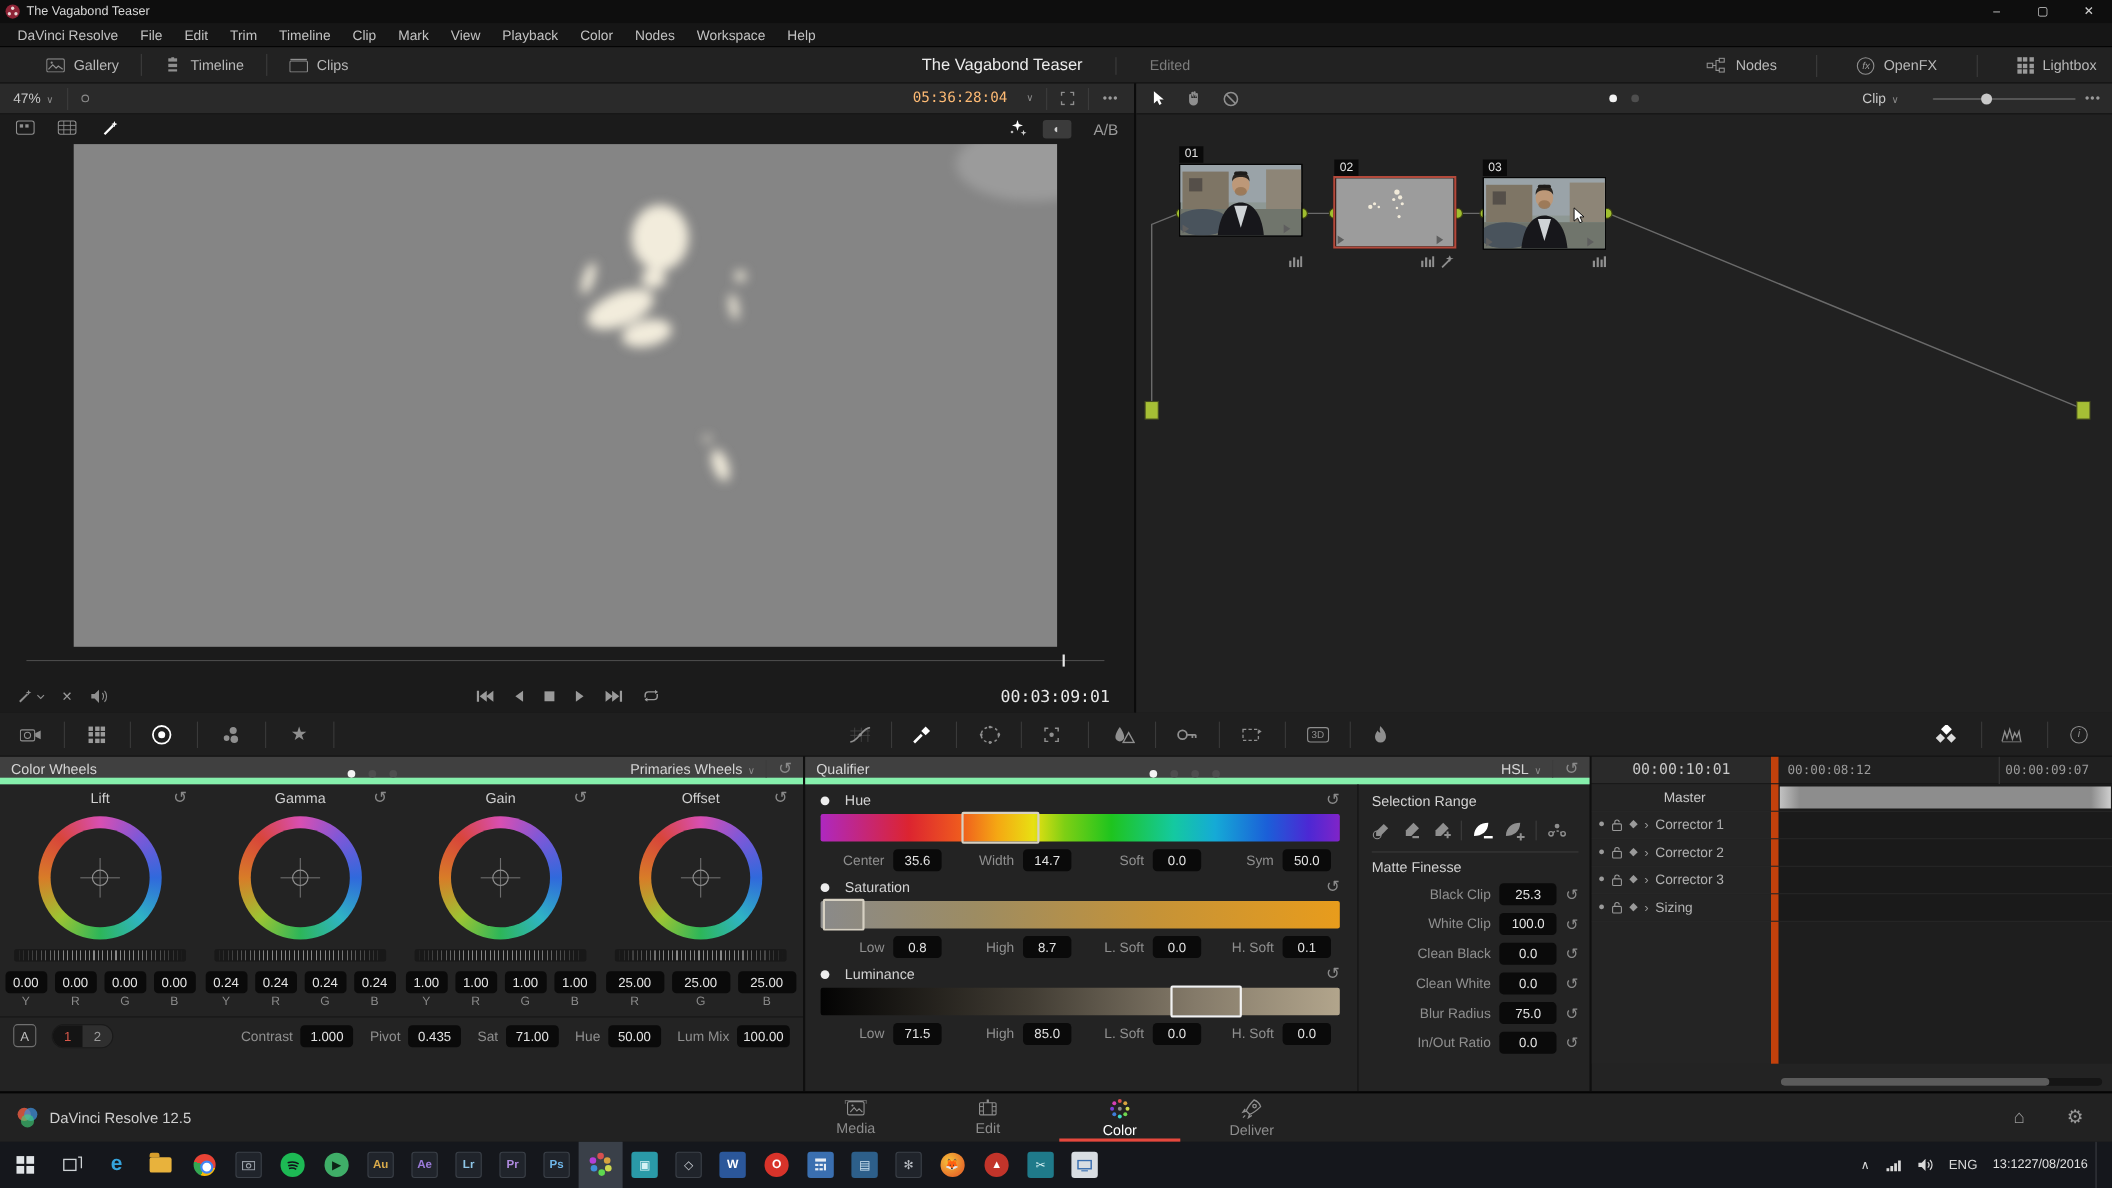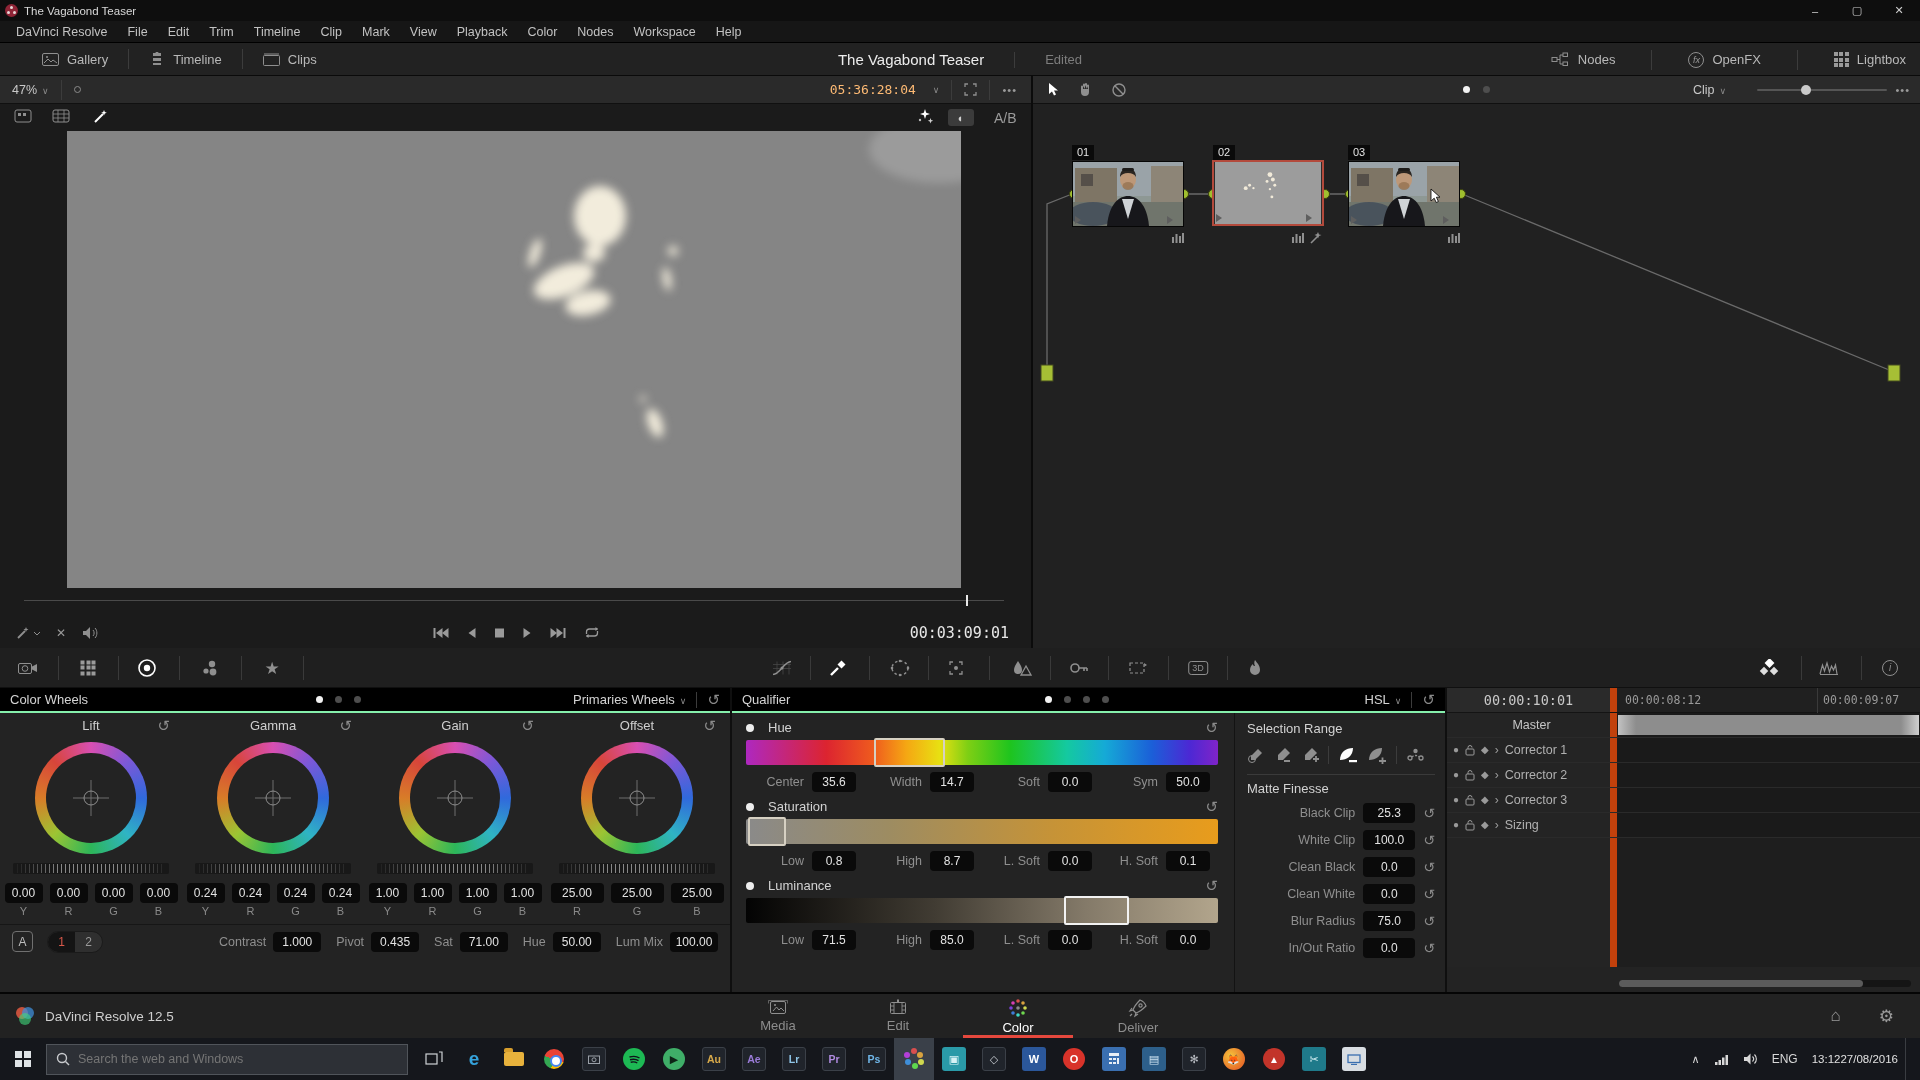--- a/index.html
+++ b/index.html
@@ -59,21 +59,21 @@
 .sliderline{position:relative;height:2px;background:#555;border-radius:1px}
 .sliderknob{position:absolute;top:-4px;width:10px;height:10px;border-radius:50%;background:#c9c9c9}
 
 #palettebar{position:absolute;left:0;top:648px;width:100%;height:40px;background:#1f1f1f;border-bottom:1px solid #101010}
 .pal{position:absolute;top:50%;transform:translate(-50%,-50%)}
 .paldiv{position:absolute;top:8px;width:1px;height:24px;background:#3a3a3a}
 .badge3d{border:1px solid currentColor;border-radius:3px;font-size:9px;padding:1px 3px}
 
 #panel-strip{position:absolute;left:0;top:688px;width:100%;height:304px;background:#0f0f0f}
 .panel{position:absolute;top:688px;height:304px;background:#232323}
-.panel-hdr{height:25px;background:#000000;border-bottom:2px solid #86efac;display:flex;align-items:center;padding:0 10px;font-size:13px;color:#d4d4d4;position:relative}
+.panel-hdr{height:25px;background:#404040;border-bottom:6px solid #86efac;display:flex;align-items:flex-end;padding:0 10px;font-size:13px;color:#d4d4d4;position:relative}
 .hdr-dots{position:absolute;display:flex;gap:12px}
 .lbl{color:#8f8f8f;font-size:12.5px}
 .vbox{background:#0a0a0a;border-radius:4px;text-align:center;color:#e3e3e3;font-size:12px;padding:3px 0;min-width:40px}
 
 #wheels{left:0;width:730px}
 .wcols{display:flex}
 .wcol{width:182px;display:flex;flex-direction:column;align-items:center;padding-top:5px}
 .whead{width:158px;position:relative;text-align:center;font-size:13px;color:#cfcfcf;height:18px}
 .whead .rst{position:absolute;right:0;top:0}
 .wheel{position:relative;width:112px;height:112px;border-radius:50%;margin-top:6px;background:conic-gradient(from 0deg,#d84fb2,#7c58d8 45deg,#3069dc 90deg,#2fb4c4 135deg,#2db659 180deg,#9cc433 225deg,#d87c28 270deg,#d8453a 315deg,#d84fb2 360deg)}
@@ -433,21 +433,21 @@
       <rect x="855" y="261" width="12" height="16" fill="#a6bf35" stroke="#444a20"></rect>
       <g fill="#a0bf2f" stroke="#3c420f">
         <circle cx="41" cy="90" r="4.5"></circle>
           <circle cx="151" cy="90" r="4.5"></circle>
           <circle cx="180" cy="90" r="4.5"></circle>
         <circle cx="292" cy="90" r="4.5"></circle>
           <circle cx="317" cy="90" r="4.5"></circle>
           <circle cx="428" cy="90" r="4.5"></circle>
       </g>
     </svg>
-    <div class="node" style="left:39px;top:57px">
+    <div class="node" style="left:39px;top:45px">
       <span class="chip">01</span>
       <svg width="110" height="64" viewBox="0 0 110 64">
           <use href="#manthumb"></use>
         </svg>
       <span class="tri" style="left:2px;bottom:2px"></span>
         <span class="tri" style="right:6px;bottom:2px"></span>
     </div>
     <div class="node selected" style="left:179px;top:56px">
       <span class="chip">02</span>
       <svg width="108" height="62" viewBox="0 0 110 64">
@@ -1032,27 +1032,20 @@
 
 <div id="taskbar">
   <div class="start">
       <span class="winlogo">
         <i></i>
         <i></i>
         <i></i>
         <i></i>
       </span>
     </div>
-  <div class="searchbox">
-    <svg width="14" height="14" viewBox="0 0 14 14" fill="none" stroke="#c8cacd" stroke-width="1.4">
-        <circle cx="6" cy="6" r="4.5"></circle>
-        <path d="M9.5 9.5L13 13"></path>
-      </svg>
-    <input class="search-input" placeholder="Search the web and Windows" style="">
-  </div>
   <div class="tb-apps">
     <div class="tb-app">
         <svg width="18" height="16" viewBox="0 0 18 16" fill="none" stroke="#cfd3d6" stroke-width="1.2">
           <rect x="1" y="3" width="11" height="10"></rect>
           <path d="M14 1h3v10"></path>
         </svg>
       </div>
     <div class="tb-app" style="color:#35a3dc;font-size:19px;font-weight:bold">
         <span>e</span>
       </div>

